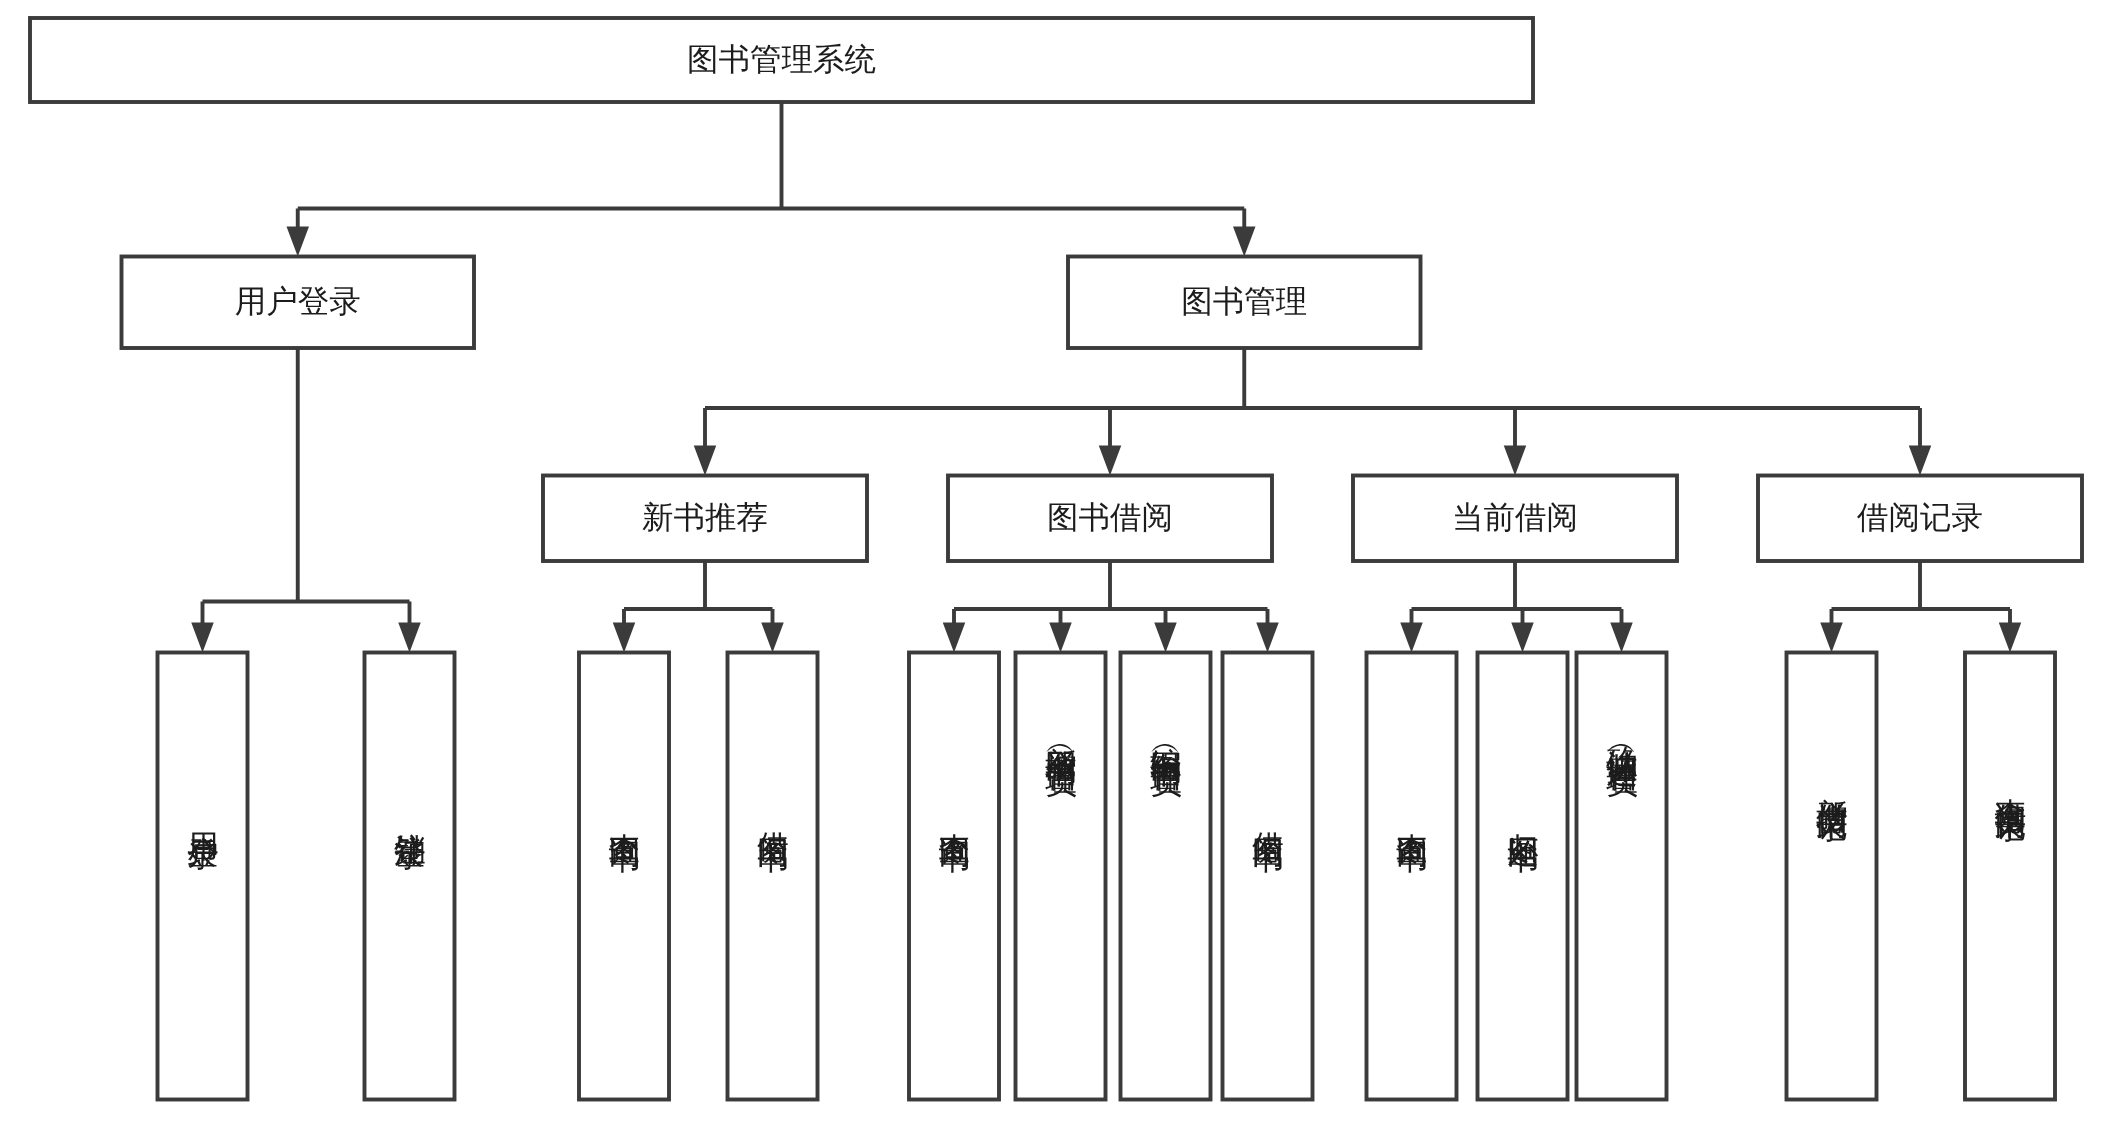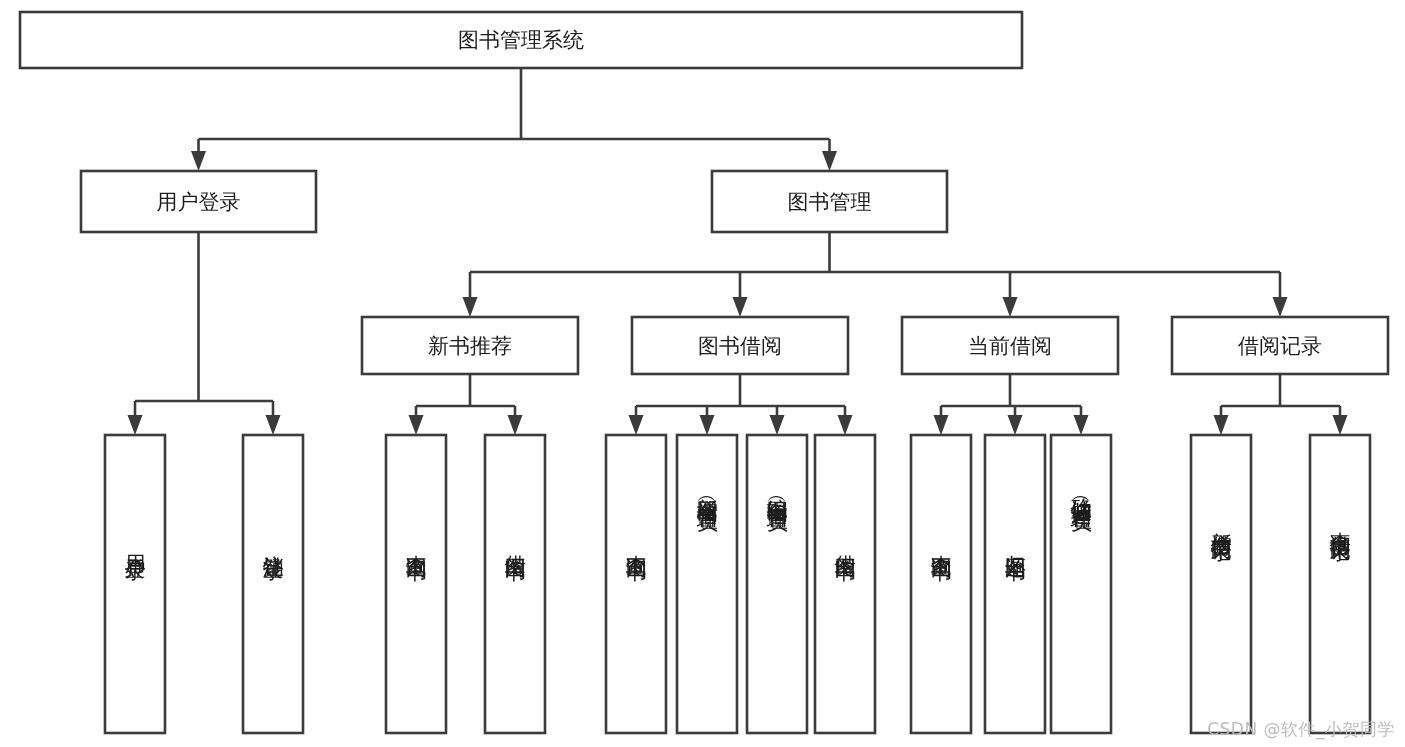--- a/index.html
+++ b/index.html
@@ -255,14 +255,13 @@
       <div class="leaf-label-wrap" style="left: 1051px; top: 435px; width: 60px; height: 298px; padding-top: 45.5px;">
         <span class="leaf-label-text">确认归还（管理员）</span>
       </div>
       <div class="leaf-label-wrap" style="left: 1191px; top: 435px; width: 60px; height: 298px; padding-top: 80px;">
         <span class="leaf-label-text">新增借阅记录</span>
       </div>
       <div class="leaf-label-wrap" style="left: 1310px; top: 435px; width: 60px; height: 298px; padding-top: 80px;">
         <span class="leaf-label-text">查询借阅记录</span>
       </div>
     </div>
-  <div class="watermark">CSDN @软件_小贺同学</div>
 </div>
 
 </body></html>

